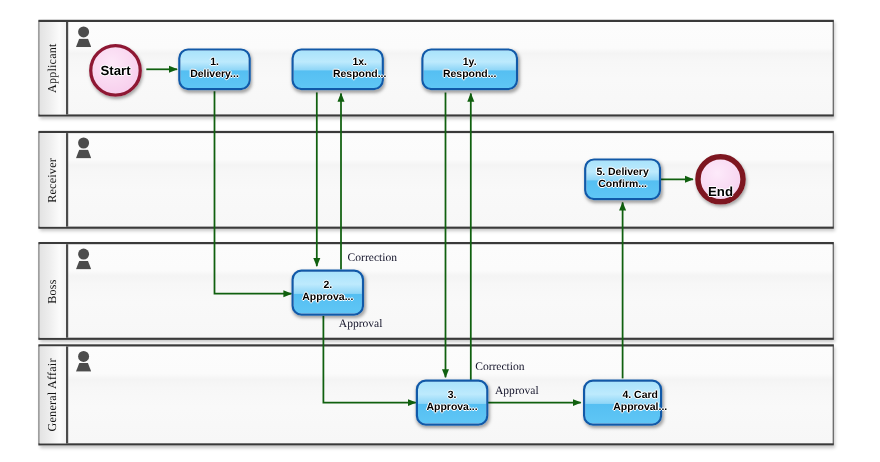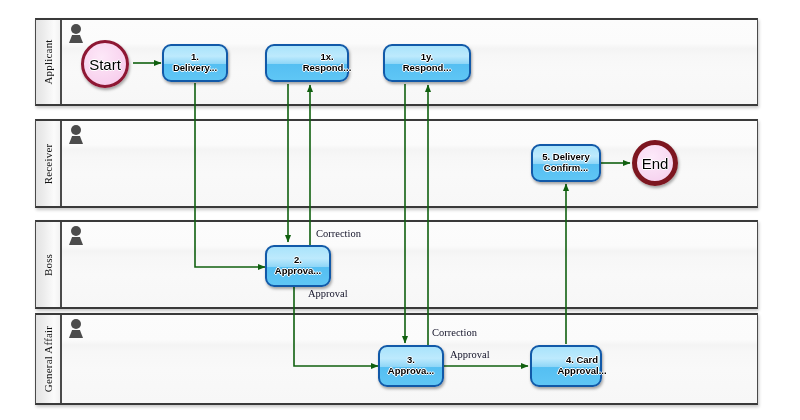--- a/index.html
+++ b/index.html
@@ -155,22 +155,22 @@
   .event-start {
     border: 3px solid #8e1733;
     background: radial-gradient(circle at 42% 34%, #fde8f8 0%, #f9d6f0 55%, #f5c8ea 100%);
   }
   .event-end {
     border: 5px solid #7d1620;
     background: radial-gradient(circle at 42% 34%, #fdeafa 0%, #f8d9f2 58%, #f4cbec 100%);
   }
   .event .elabel {
     font-family: "Liberation Sans", sans-serif;
-    font-size: 15px;
-    font-weight: normal;
+    font-size: 12px;
+    font-weight: bold;
     color: #000000;
     text-shadow:
        1px 0 0 #ffffff, -1px 0 0 #ffffff,
        0 1px 0 #ffffff, 0 -1px 0 #ffffff;
   }
 </style>
 </head>
 <body>
 
 <div id="canvas">
@@ -273,21 +273,21 @@
   <div class="node task" style="left:383px; top:44px; width:88px; height:38px;">
     <span class="tline">1y.</span>
     <span class="tline">Respond...</span>
   </div>
 
   <div class="node task" style="left:531px; top:144px; width:70px; height:38px;">
     <span class="tline">5. Delivery</span>
     <span class="tline">Confirm...</span>
   </div>
 
-  <div class="node event event-end" style="left:632px; top:140px; width:46px; height:46px;">
+  <div class="node event event-end" style="left:632px; top:140px; width:46px; height:46px;align-items:flex-end;">
     <span class="elabel">End</span>
   </div>
 
   <div class="node task" style="left:265px; top:245px; width:66px; height:42px;">
     <span class="tline">2.</span>
     <span class="tline">Approva...</span>
   </div>
 
   <div class="node task" style="left:378px; top:345px; width:66px; height:42px;">
     <span class="tline">3.</span>

